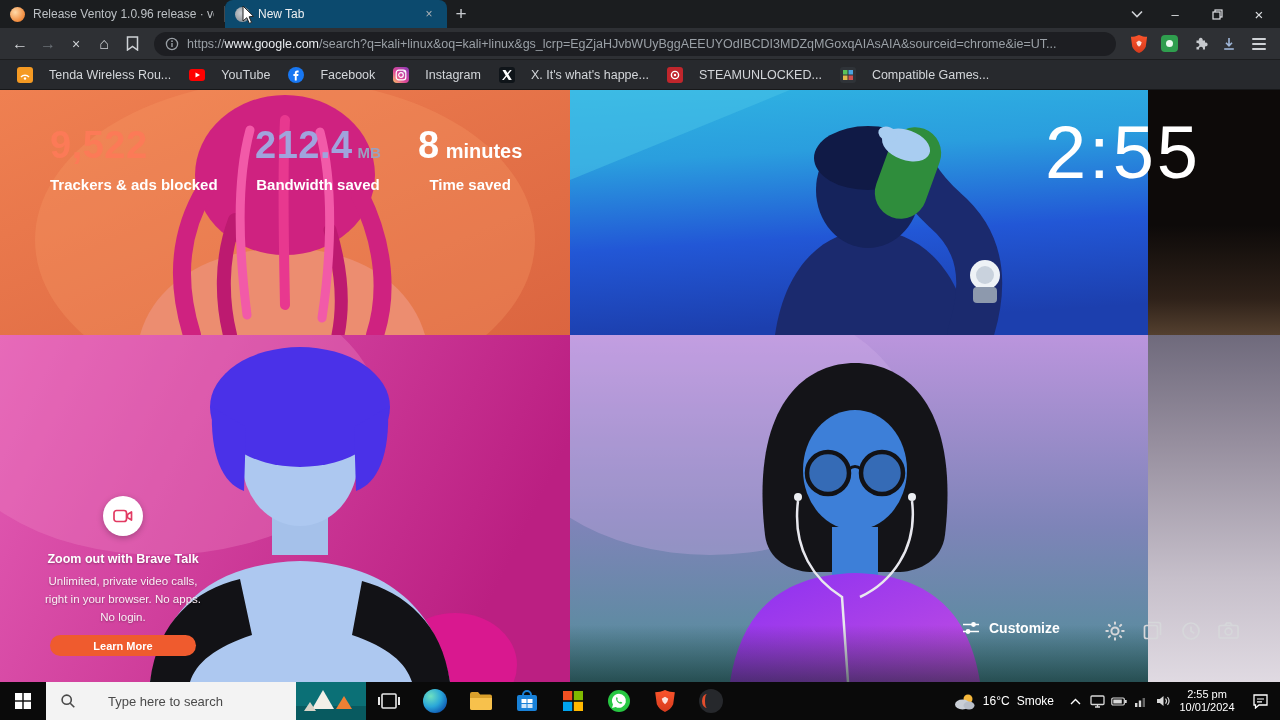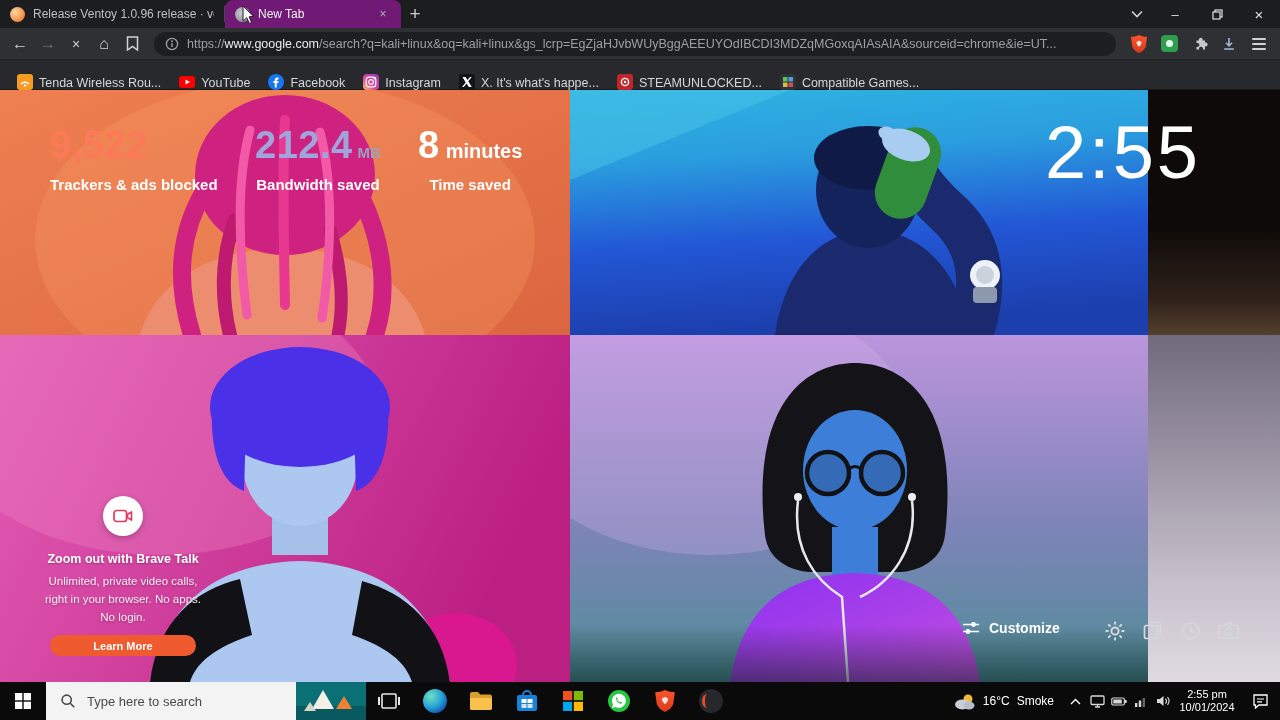--- a/index.html
+++ b/index.html
@@ -5,21 +5,21 @@
   html,body{margin:0;padding:0;background:#000;}
   *{box-sizing:border-box;}
   .screen{position:relative;width:1280px;height:720px;overflow:hidden;
           font-family:"Liberation Sans","DejaVu Sans",sans-serif;background:#000;}
 
   
   .titlebar{position:absolute;top:0;left:0;width:1280px;height:28px;background:#1b1d1f;
             display:flex;align-items:flex-end;}
   .tab{height:28px;display:flex;align-items:center;gap:8px;padding:0 10px;font-size:12px;min-width:0;}
   .tab-inactive{width:224px;color:#bcc0c4;}
-  .tab-active{width:176px;background:#701a75;border-radius:8px 8px 0 0;color:#edeff1;}
+  .tab-active{width:222px;background:#0c4a6e;border-radius:8px 8px 0 0;color:#edeff1;}
   .tab-label{flex:1;white-space:nowrap;overflow:hidden;min-width:0;}
   .tab-close{width:16px;height:16px;border-radius:50%;display:flex;align-items:center;justify-content:center;
              color:#aeb2b6;font-size:12px;line-height:1;flex:0 0 auto;}
   .favicon{width:15px;height:15px;border-radius:50%;flex:0 0 auto;}
   .fav-ventoy{background:radial-gradient(circle at 35% 35%,#ffd9a8,#f08a3c 70%,#c9642a);}
   .fav-newtab{background:radial-gradient(circle at 40% 40%,#c9cdd2,#8d9298 75%);}
   .tab-sep{width:1px;height:16px;background:#45484c;margin-bottom:6px;}
   .newtab-plus{width:28px;height:28px;display:flex;align-items:center;justify-content:center;
                color:#c7cace;font-size:19px;}
   .tb-spacer{flex:1;}
@@ -38,21 +38,21 @@
   .urltext .host{color:#e9ecef;}
   .tool-ic{width:26px;height:26px;display:flex;align-items:center;justify-content:center;flex:0 0 auto;margin:0 2px;}
   .ext-green{width:17px;height:17px;border-radius:4px;background:#2f9e4e;display:flex;align-items:center;justify-content:center;}
   .ext-green i{display:block;width:7px;height:7px;border-radius:50%;background:#eafaef;}
   .hamb{display:flex;flex-direction:column;gap:3px;}
   .hamb b{display:block;width:14px;height:2px;background:#cfd2d6;border-radius:1px;}
 
   
   .bookmarks{position:absolute;top:60px;left:0;width:1280px;height:30px;background:#27292d;
              display:flex;align-items:center;padding-left:8px;border-bottom:1px solid #17181a;}
-  .bm{display:flex;align-items:flex-end;gap:6px;height:30px;padding:0 9px;font-size:12.5px;color:#d3d6da;white-space:nowrap;}
+  .bm{display:flex;align-items:center;gap:16px;height:30px;padding:0 9px;font-size:12.5px;color:#d3d6da;white-space:nowrap;}
   .bmic{width:16px;height:16px;flex:0 0 auto;}
 
   
   .canvas{position:absolute;top:90px;left:0;width:1280px;height:592px;overflow:hidden;background:#111;}
   .quad{position:absolute;}
   .quad svg{display:block;width:100%;height:100%;}
   .q-tl{left:0;top:0;width:570px;height:245px;}
   .q-tr{left:570px;top:0;width:578px;height:245px;}
   .q-bl{left:0;top:245px;width:570px;height:347px;}
   .q-br{left:570px;top:245px;width:578px;height:347px;}
@@ -82,21 +82,21 @@
 
   .customize{position:absolute;top:530px;left:962px;display:flex;align-items:center;gap:9px;color:#fff;}
   .customize span{font-size:14px;font-weight:700;}
   .nt-actions{position:absolute;top:530px;left:1104px;display:flex;gap:17px;align-items:center;}
   .nt-actions .act{width:21px;height:21px;display:flex;align-items:center;justify-content:center;}
 
   
   .taskbar{position:absolute;left:0;top:682px;width:1280px;height:38px;background:#0a0a0a;
            display:flex;align-items:center;}
   .startbtn{width:46px;height:38px;display:flex;align-items:center;justify-content:center;}
-  .tsearch{width:320px;height:38px;background:#f3f3f3;display:flex;align-items:center;position:relative;overflow:hidden;}
+  .tsearch{width:320px;height:38px;background:#f3f3f3;display:flex;align-items:center;position:relative;overflow:hidden;gap:21px;}
   .tsearch input{border:none;outline:none;background:transparent;font-size:13px;color:#333;
                  font-family:inherit;margin-left:9px;width:170px;}
   .tsearch input::placeholder{color:#4a4a4a;opacity:1;}
   .search-img{position:absolute;right:0;top:0;width:70px;height:38px;}
   .tbapp{width:46px;height:38px;display:flex;align-items:center;justify-content:center;}
   .edge-ic{width:24px;height:24px;border-radius:50%;
            background:radial-gradient(circle at 32% 30%,#6ee0c0,#2aa7d8 45%,#1262b8 75%,#0b4f9e);}
   .dark-ic{width:24px;height:24px;border-radius:50%;background:#26282c;position:relative;}
   .dark-ic i{position:absolute;left:3px;top:5px;width:10px;height:14px;border-radius:50% 0 0 50%;
              border-left:3px solid #e34d2c;}

